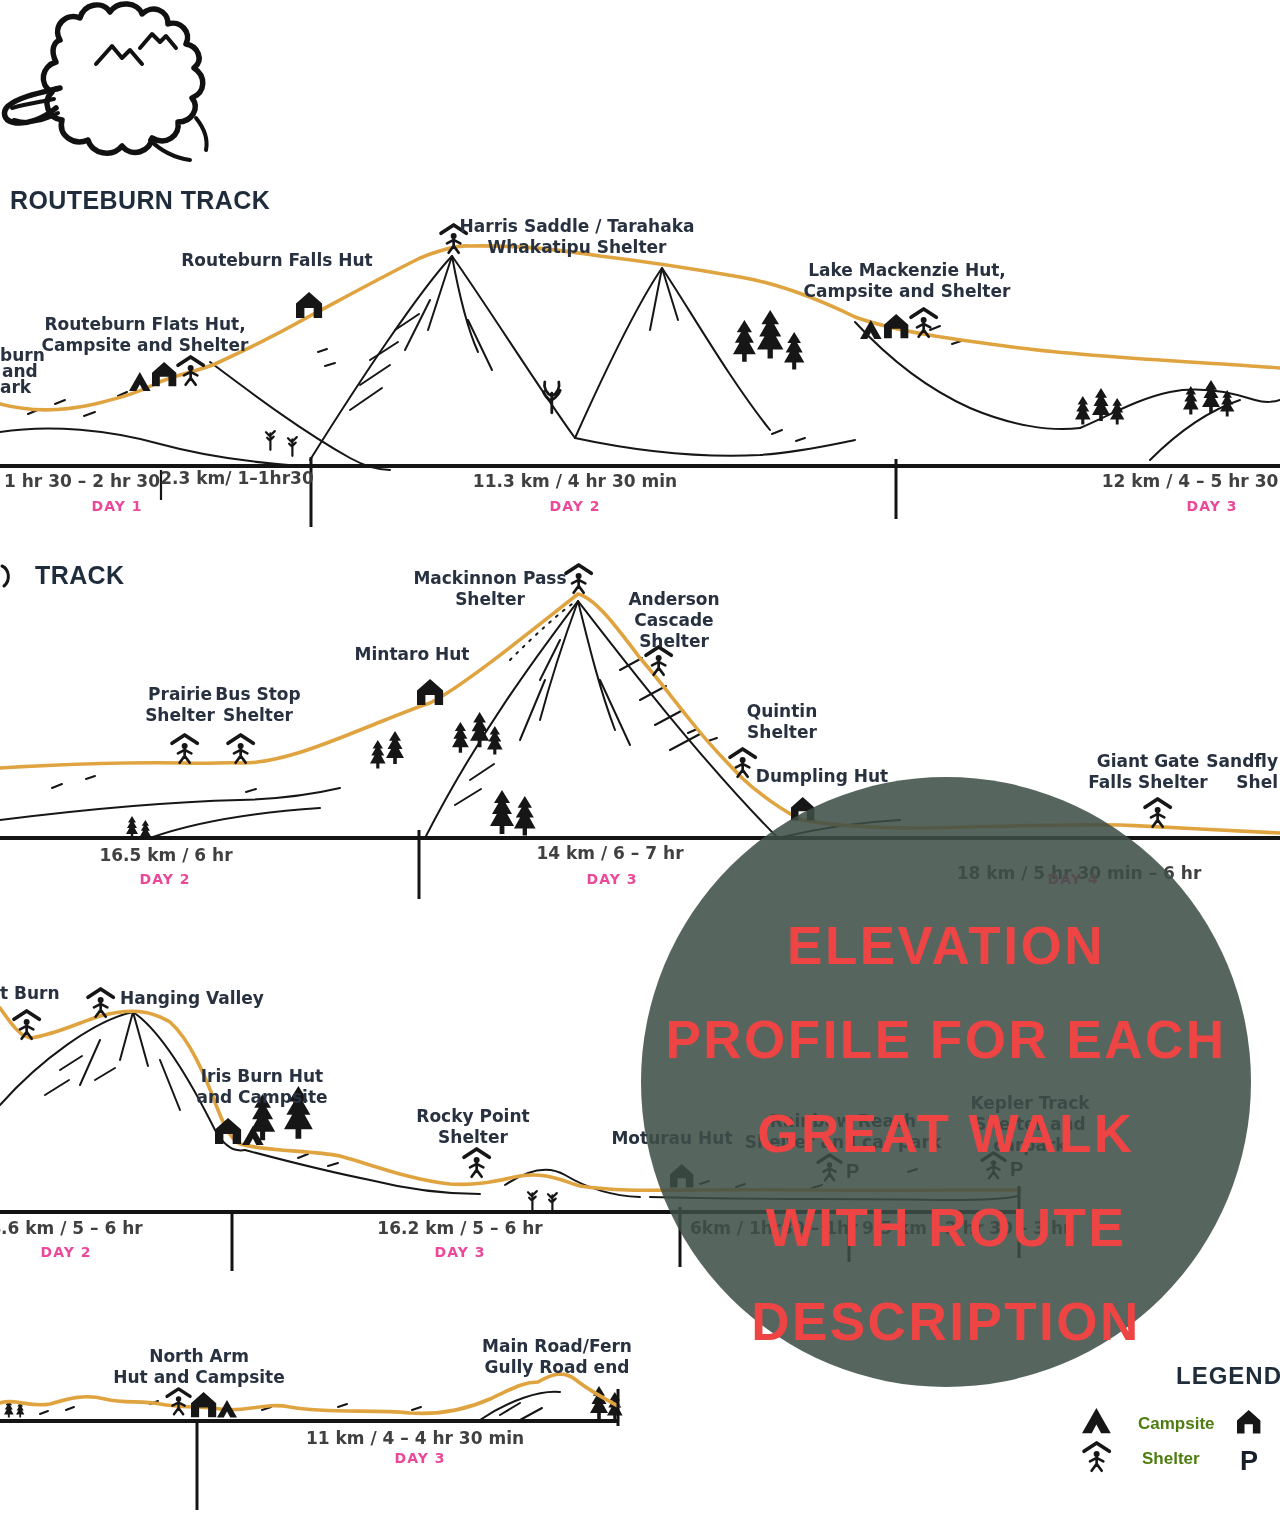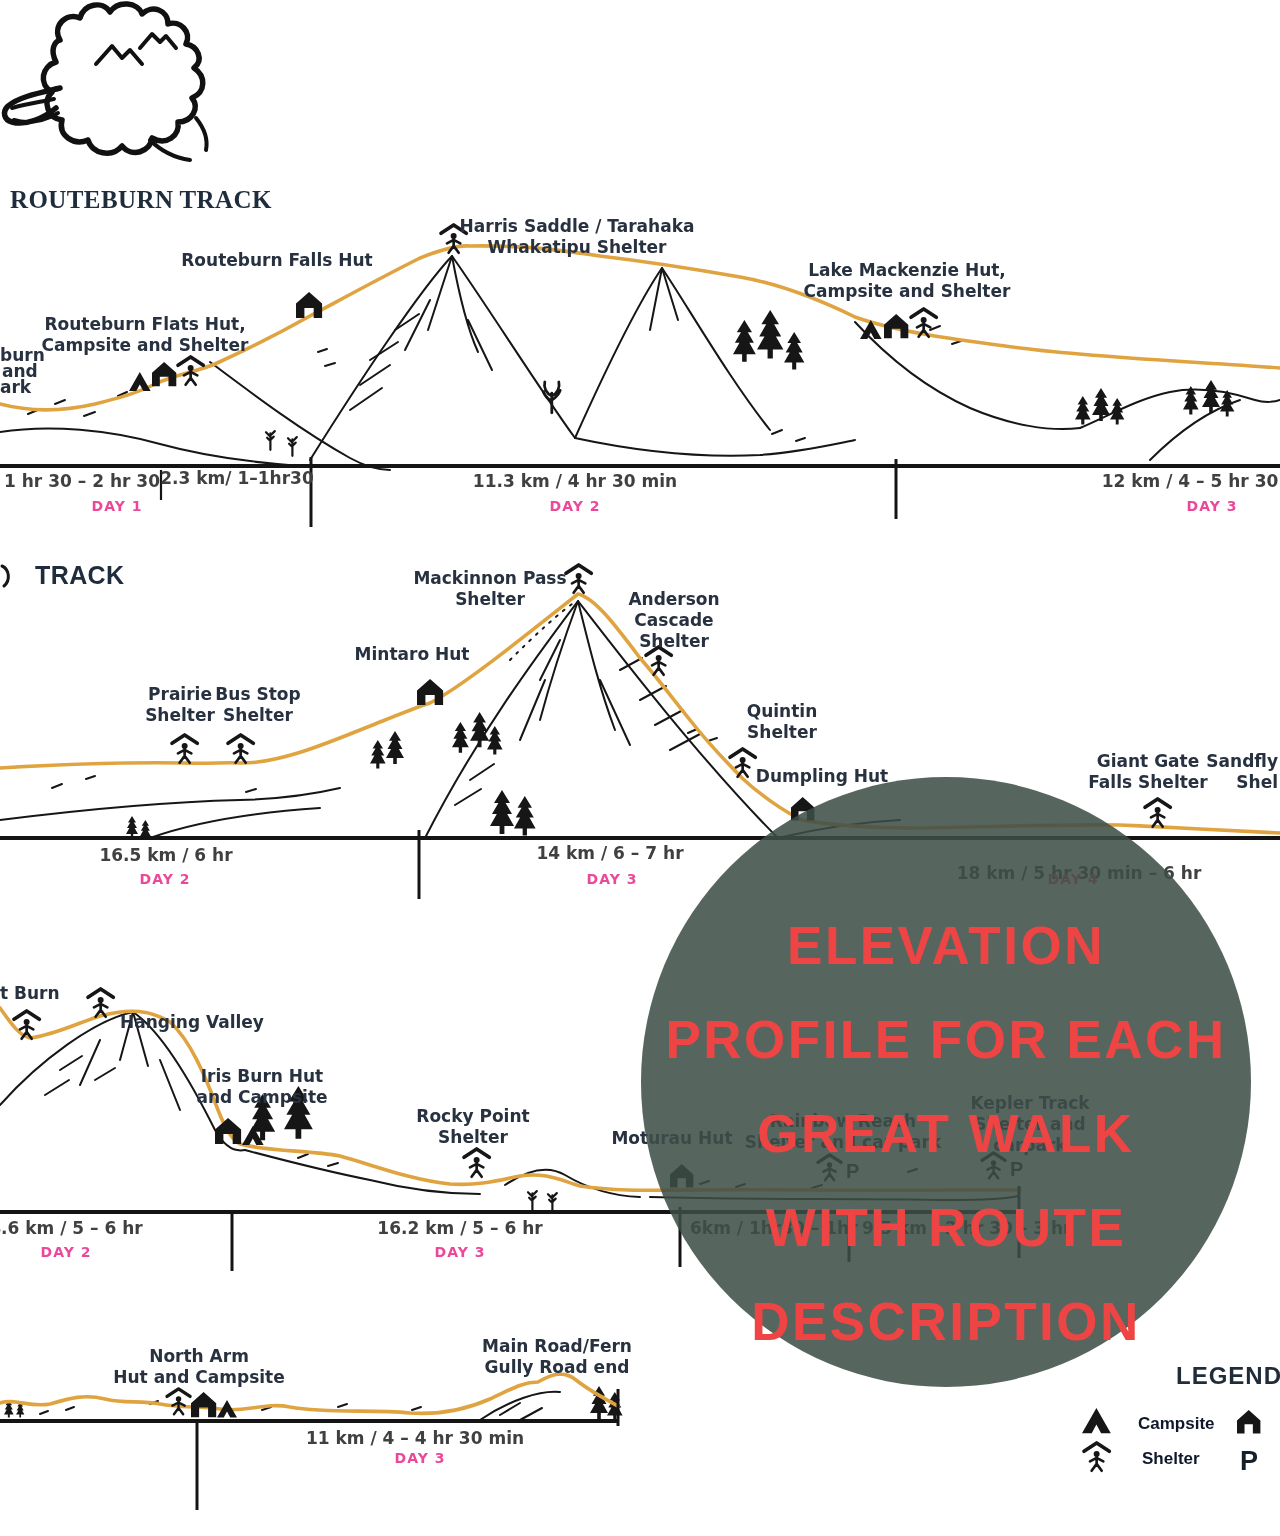--- a/index.html
+++ b/index.html
@@ -28,21 +28,21 @@
   .track-title{position:absolute;font-family:"Liberation Sans",sans-serif;font-weight:700;
        font-size:25px;color:#1e2c3c;letter-spacing:0.4px;white-space:nowrap;}
   .overlay-circle{position:absolute;left:641px;top:777px;width:610px;height:610px;border-radius:50%;
        background:rgba(62,78,71,0.87);z-index:30;display:flex;flex-direction:column;align-items:center;}
   .overlay-text{margin-top:122px;text-align:center;}
   .overlay-line{font-family:"Liberation Sans",sans-serif;font-weight:600;font-size:53px;
        line-height:94px;letter-spacing:2.5px;color:#ef4444;white-space:nowrap;}
   .legend-title{position:absolute;left:1176px;top:1362px;font-family:"Liberation Sans",sans-serif;
        font-weight:700;font-size:24px;letter-spacing:1px;color:#1f2c3a;}
   .legend-label{position:absolute;font-family:"Liberation Sans",sans-serif;font-weight:700;
-       font-size:17px;color:#0f172a;}
+       font-size:17px;color:#4d7c0f;}
   .p-glyph{font-family:"Liberation Sans",sans-serif;font-weight:700;font-size:27px;fill:#15202b;}
   .p-small{font-family:"Liberation Sans",sans-serif;font-weight:700;font-size:20px;fill:#15202b;}
 </style>
 </head>
 <body>
 
 <div class="page">
 
   <svg width="1280" height="1536" viewBox="0 0 1280 1536">
     <defs>
@@ -196,21 +196,21 @@
     </g>
 
     <g>
       <use href="#tent" transform="translate(1082,1408) scale(1.8)"></use>
       <use href="#hut" transform="translate(1237,1410) scale(1.3)"></use>
       <use href="#shelter" transform="translate(1084,1442) scale(1.15)"></use>
       <text class="p-glyph" x="1240" y="1470">P</text>
     </g>
   </svg>
 
-  <div class="track-title" style="left:10px;top:186px;font-family:Liberation Serif, serif;">ROUTEBURN TRACK</div>
+  <div class="track-title" style="left:10px;top:186px;">ROUTEBURN TRACK</div>
   <div class="hand left" style="left:0px;top:345px;">burn</div>
   <div class="hand left" style="left:2px;top:361px;text-align:right;">and</div>
   <div class="hand left" style="left:0px;top:377px;">ark</div>
   <div class="hand" style="left:145px;top:314px;">
     <div>Routeburn Flats Hut,</div>
       <div>Campsite and Shelter</div>
   </div>
   <div class="hand" style="left:277px;top:250px;">
     <div>Routeburn Falls Hut</div>
   </div>
@@ -269,21 +269,21 @@
   <div class="dist" style="left:166px;top:845px;">16.5 km / 6 hr</div>
   <div class="dist" style="left:610px;top:843px;">14 km / 6 – 7 hr</div>
   <div class="dist" style="left:1079px;top:843px;margin-top:20px;">18 km / 5 hr 30 min – 6 hr</div>
   <div class="day" style="left:165px;top:871px;">DAY 2</div>
   <div class="day" style="left:612px;top:871px;">DAY 3</div>
   <div class="day" style="left:1073px;top:871px;">DAY 4</div>
 
   <div class="hand left" style="left:0px;top:983px;">
     <div>t Burn</div>
   </div>
-  <div class="hand left" style="left:120px;top:988px;margin-top:24px;">
+  <div class="hand left" style="left:120px;top:988px;">
     <div>Hanging Valley</div>
   </div>
   <div class="hand" style="left:262px;top:1066px;">
     <div>Iris Burn Hut</div>
       <div>and Campsite</div>
   </div>
   <div class="hand" style="left:473px;top:1106px;">
     <div>Rocky Point</div>
       <div>Shelter</div>
   </div>

